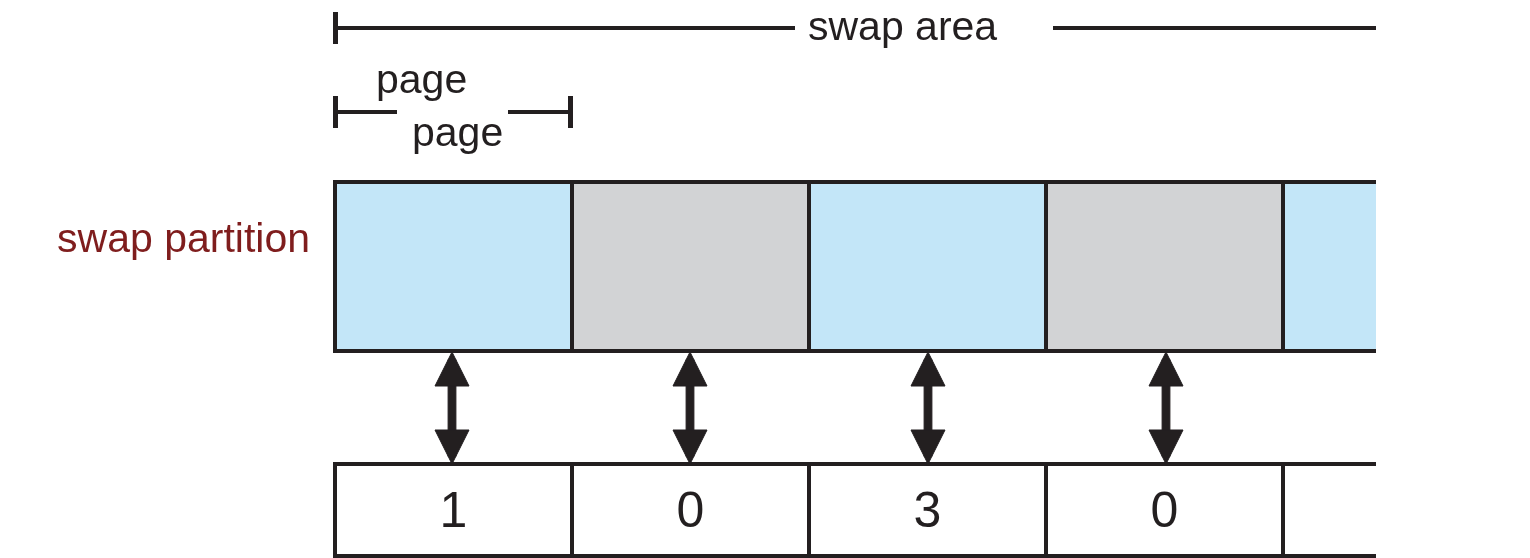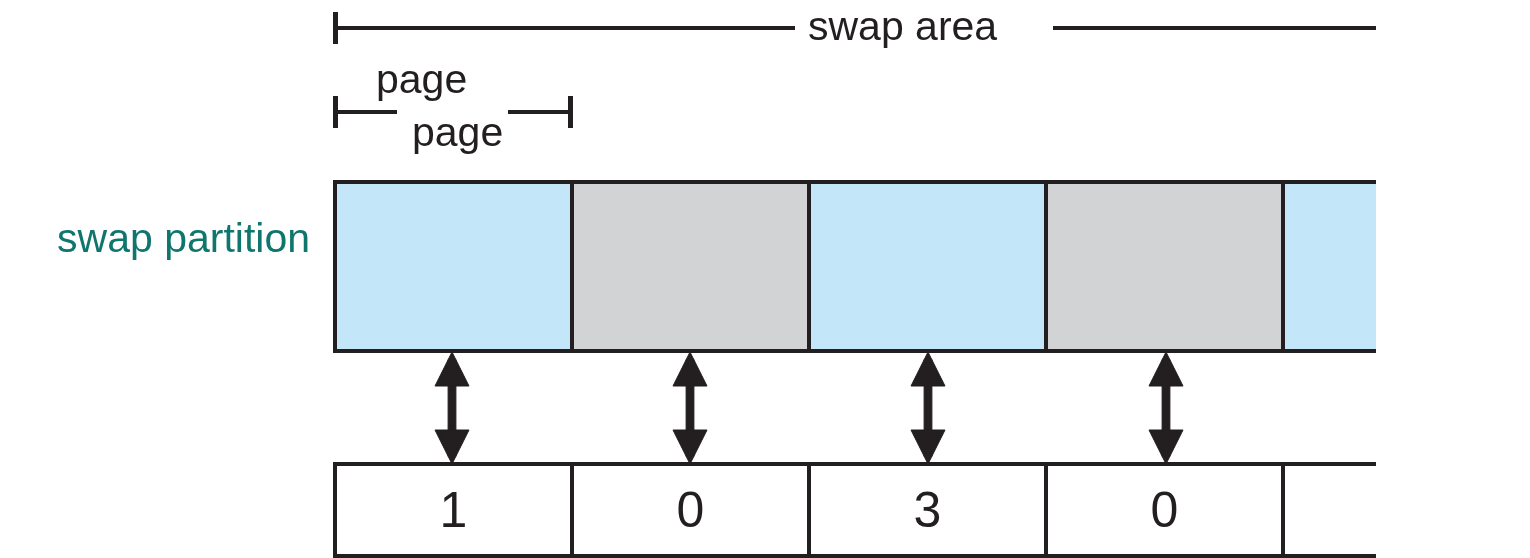--- a/index.html
+++ b/index.html
@@ -81,21 +81,21 @@
     color: #231f20;
   }
   .map-cell:last-child { border-right: none; }
 
   
   .side-label {
     position: absolute;
     text-align: right;
     font-size: 41px;
     line-height: 1.1;
-    color: #0f766e;
+    color: #7f1d1d;
     white-space: nowrap;
   }
 
   
   .arrow-layer {
     position: absolute;
     left: 333px;
     top: 352px;
     width: 1189px;
     height: 112px;

